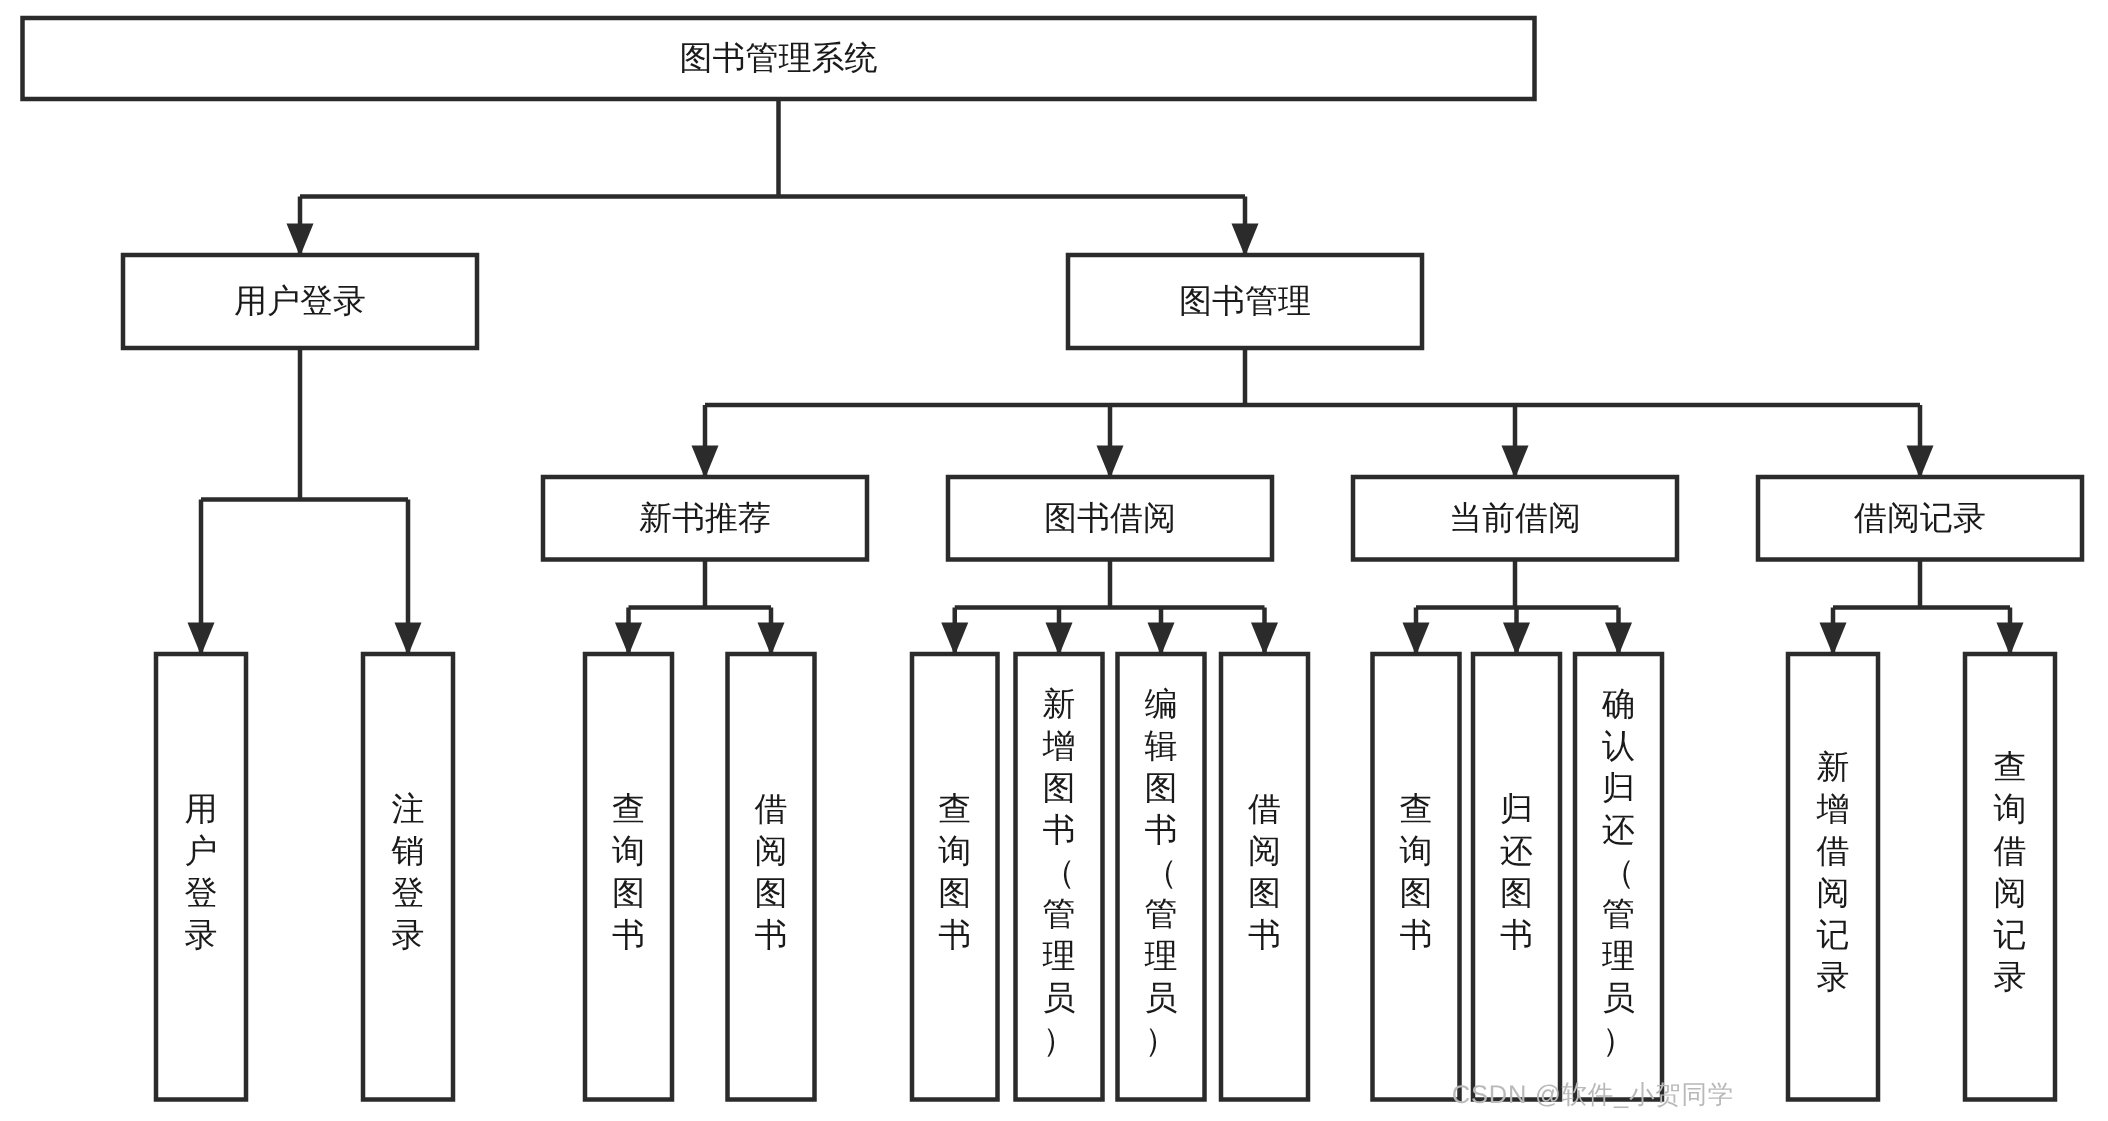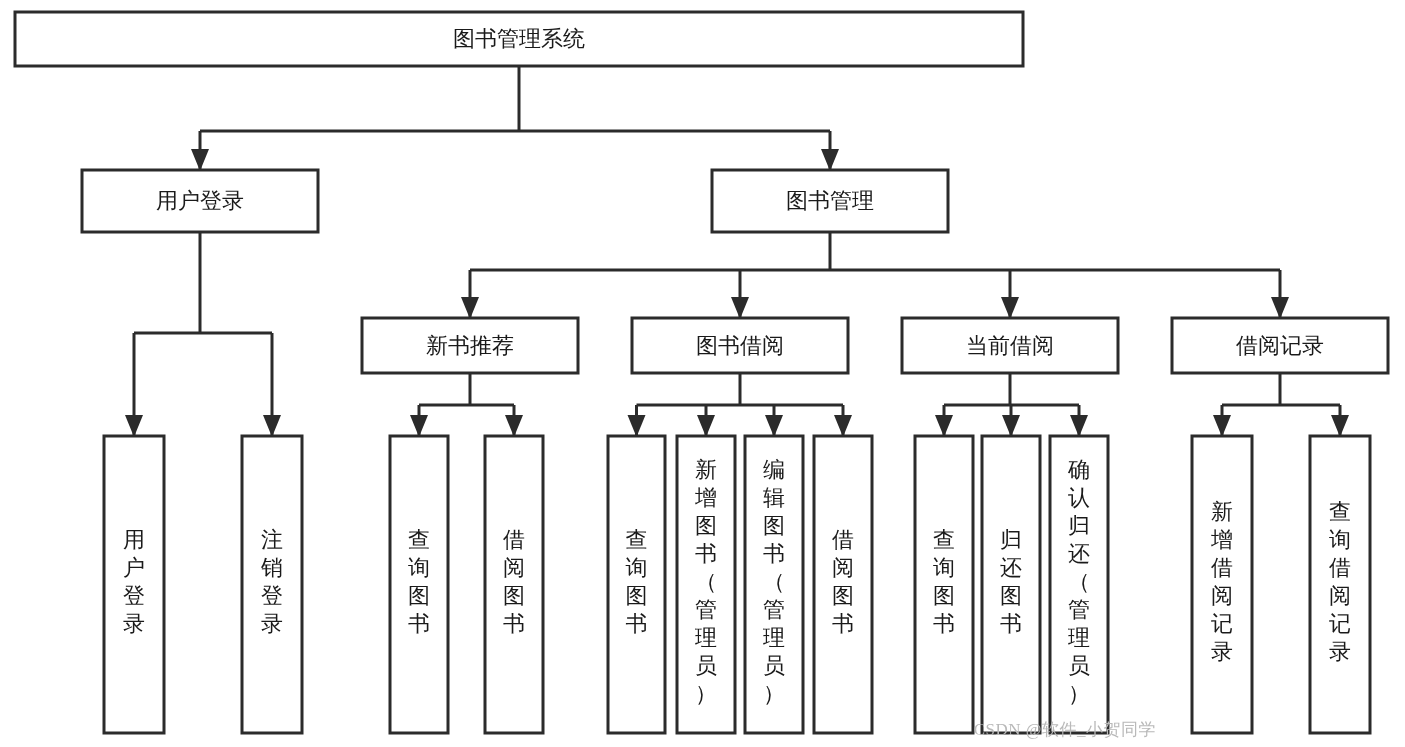--- a/index.html
+++ b/index.html
@@ -51,21 +51,21 @@
   .node-label-vertical {
     fill: #1a1a1a;
     font-family: "DejaVu Sans", "Liberation Sans", sans-serif;
     font-size: 22px;
     text-anchor: middle;
   }
   .watermark-text {
     position: absolute;
     right: 10px;
     bottom: 6px;
-    font-family: Liberation Serif, serif;
+    font-family: Liberation Sans, sans-serif;
     font-size: 17px;
     color: #b9b9b9;
     white-space: nowrap;
     letter-spacing: 0.5px;
     user-select: none;
   }
 </style>
 </head>
 <body>
 

